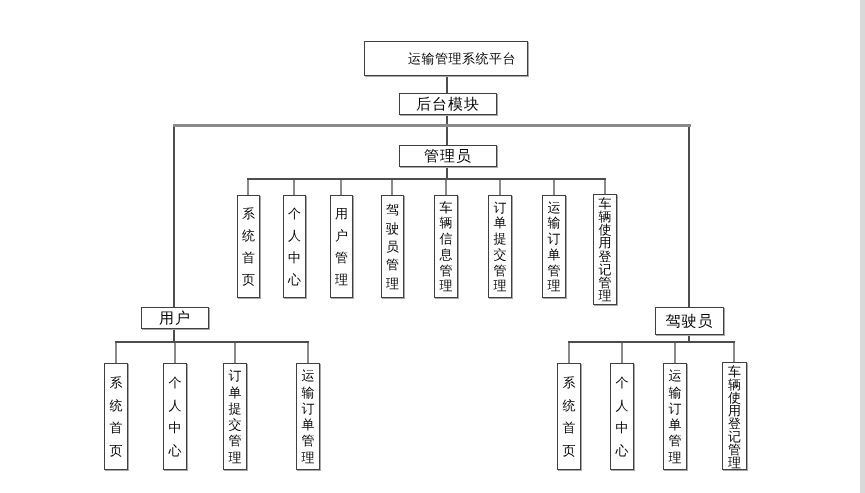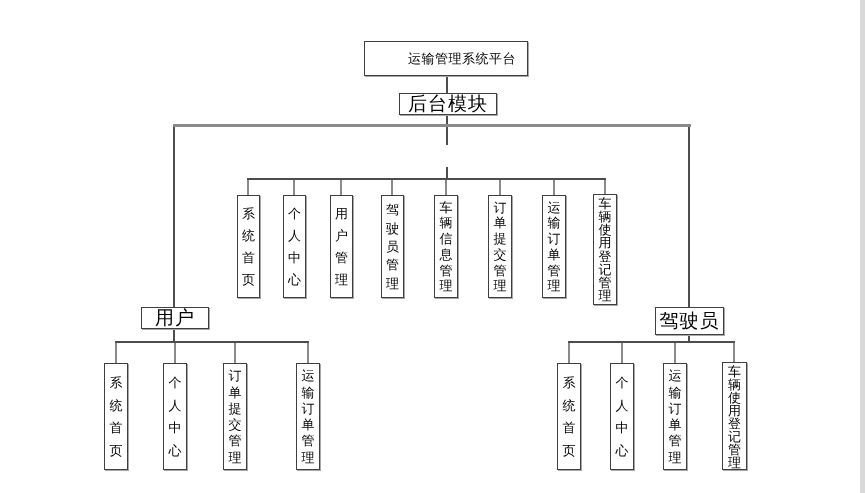--- a/index.html
+++ b/index.html
@@ -16,21 +16,21 @@
     background:var(--right-edge,#d9d9d9);
   }
   .node{
     position:absolute;box-sizing:border-box;
     background:#fff;
     border:1px solid var(--box-border,#3f3f3f);
     box-shadow:1px 1px 0 var(--box-shadow,#a8a8a8);
     display:flex;align-items:center;justify-content:center;
     text-align:center;
   }
-  .hnode{font-size:19px;letter-spacing:1px;white-space:nowrap;}
+  .hnode{font-size:15px;letter-spacing:1px;white-space:nowrap;}
   .hnode.big{font-size:13px;letter-spacing:0.5px;padding-left:32px;}
   .vnode{
     flex-direction:column;justify-content:space-evenly;
     font-size:13px;line-height:1;padding:2px 0;
   }
   .vnode span{display:block;}
   .line{position:absolute;background:var(--line-color,#4d4d4d);}
   .line.wide{background:var(--wide-line-color,#8a8a8a);}
   .line.stub{background:var(--stub-color,#8a8a8a);}
 </style>
@@ -66,20 +66,21 @@
 
   <div class="line" style="left:688px;top:329px;width:2px;height:13px"></div>
   <div class="line" style="left:568px;top:341px;width:167px;height:2px"></div>
   <div class="line stub" style="left:568px;top:343px;width:2px;height:20px"></div>
   <div class="line stub" style="left:621px;top:343px;width:2px;height:20px"></div>
   <div class="line stub" style="left:674px;top:343px;width:2px;height:20px"></div>
   <div class="line stub" style="left:733px;top:343px;width:2px;height:20px"></div>
 
   <div class="node hnode big" style="left:364px;top:41px;width:164px;height:35px">运输管理系统平台</div>
   <div class="node hnode" style="left:399px;top:93px;width:98px;height:22px">后台模块</div>
+  <div class="node hnode" style="left:399px;top:145px;width:98px;height:22px">管理员</div>
   <div class="node hnode" style="left:141px;top:307px;width:68px;height:22px">用户</div>
   <div class="node hnode" style="left:655px;top:307px;width:69px;height:28px">驾驶员</div>
 
   <div class="node vnode" style="left:237px;top:195px;width:23px;height:103px">
       <span>系</span>
       <span>统</span>
       <span>首</span>
       <span>页</span>
     </div>
   <div class="node vnode" style="left:283px;top:195px;width:23px;height:103px">

